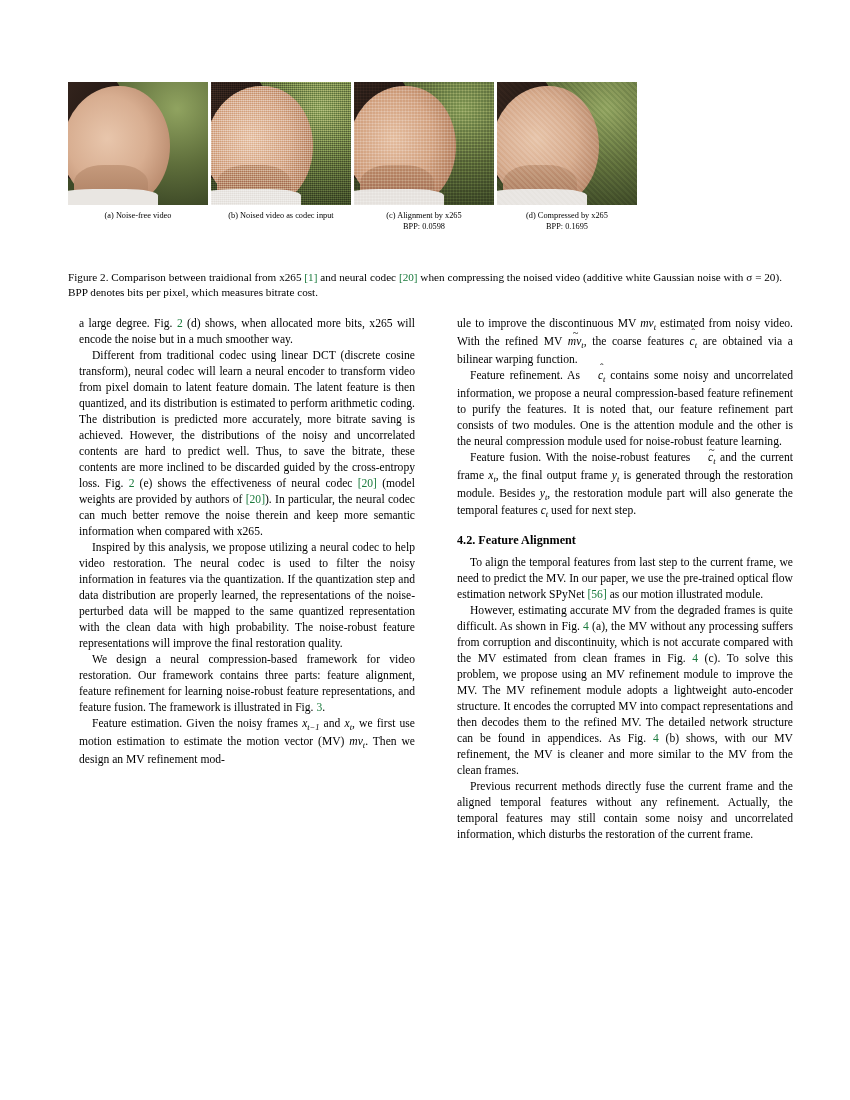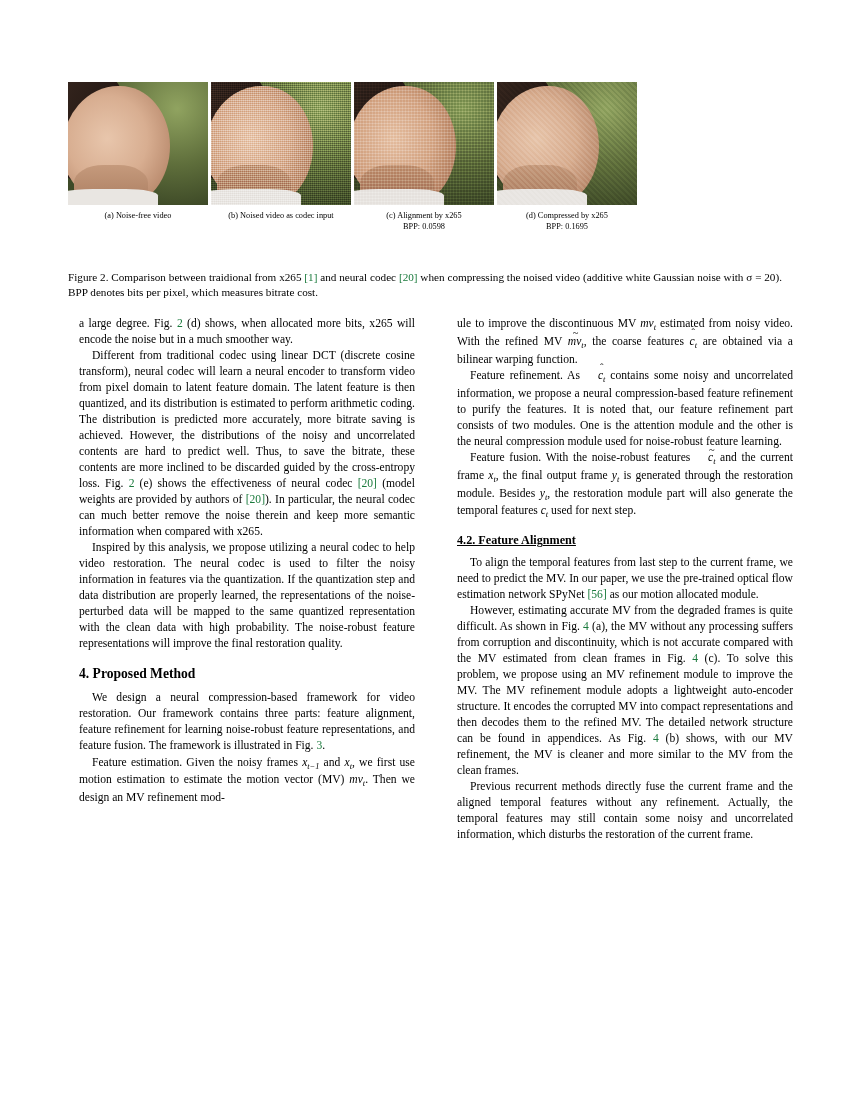--- a/index.html
+++ b/index.html
@@ -178,21 +178,20 @@
     margin: 13px 0 7px 0;
     text-indent: 0;
     text-align: left;
   }
   h3.subsection {
     font-size: 12.2px;
     font-weight: bold;
     margin: 11px 0 6px 0;
     text-indent: 0;
     text-align: left;
-    text-decoration: underline;
   }
   .runin { font-weight: normal; }
   .mathit { font-family: "Liberation Serif", serif; font-style: italic; }
   sub { font-size: 0.72em; }
   .tilde-wrap { position: relative; display: inline-block; }
   .tilde-wrap .bar {
     position: absolute;
     left: 0; right: 0;
     top: -0.52em;
     text-align: center;
@@ -286,40 +285,39 @@
 
     <div class="col">
 
       <p class="noindent"><span>a large degree. Fig. </span><span class="cite">2</span><span> (d) shows, when allocated more bits, x265 will encode the noise but in a much smoother way.</span></p>
 
       <p><span>Different from traditional codec using linear DCT (discrete cosine transform), neural codec will learn a neural encoder to transform video from pixel domain to latent feature domain. The latent feature is then quantized, and its distribution is estimated to perform arithmetic coding. The distribution is predicted more accurately, more bitrate saving is achieved. However, the distributions of the noisy and uncorrelated contents are hard to predict well. Thus, to save the bitrate, these contents are more inclined to be discarded guided by the cross-entropy loss. Fig. </span><span class="cite">2</span><span> (e) shows the effectiveness of neural codec </span><span class="cite">[20]</span><span> (model weights are provided by authors of </span><span class="cite">[20]</span><span>). In particular, the neural codec can much better remove the noise therein and keep more semantic information when compared with x265.</span></p>
 
       <p>Inspired by this analysis, we propose utilizing a neural codec to help video restoration. The neural codec is used to filter the noisy information in features via the quantization. If the quantization step and data distribution are properly learned, the representations of the noise-perturbed data will be mapped to the same quantized representation with the clean data with high probability. The noise-robust feature representations will improve the final restoration quality.</p>
 
 
-      <h2 class="section">4. Proposed Method</h2>
 
 
       <p><span>We design a neural compression-based framework for video restoration. Our framework contains three parts: feature alignment, feature refinement for learning noise-robust feature representations, and feature fusion. The framework is illustrated in Fig. </span><span class="cite">3</span><span>.</span></p>
 
       <p><span class="runin">Feature estimation.</span><span> Given the noisy frames </span><span class="mathit">x<sub>t−1</sub></span><span> and </span><span class="mathit">x<sub>t</sub></span><span>, we first use motion estimation to estimate the motion vector (MV) </span><span class="mathit">mv<sub>t</sub></span><span>. Then we design an MV refinement mod-</span></p>
 
     </div>
 
     <div class="col">
 
       <p class="noindent"><span>ule to improve the discontinuous MV </span><span class="mathit">mv<sub>t</sub></span><span> estimated from noisy video. With the refined MV </span><span class="mathit tilde-wrap"><span class="bar">~</span>mv<sub>t</sub></span><span>, the coarse features </span><span class="mathit tilde-wrap"><span class="bar">ˆ</span>c<sub>t</sub></span><span> are obtained via a bilinear warping function.</span></p>
 
       <p><span class="runin">Feature refinement.</span><span> As </span><span class="mathit tilde-wrap"><span class="bar">ˆ</span>c<sub>t</sub></span><span> contains some noisy and uncorrelated information, we propose a neural compression-based feature refinement to purify the features. It is noted that, our feature refinement part consists of two modules. One is the attention module and the other is the neural compression module used for noise-robust feature learning.</span></p>
 
       <p><span class="runin">Feature fusion.</span><span> With the noise-robust features </span><span class="mathit tilde-wrap"><span class="bar">~</span>c<sub>t</sub></span><span> and the current frame </span><span class="mathit">x<sub>t</sub></span><span>, the final output frame </span><span class="mathit">y<sub>t</sub></span><span> is generated through the restoration module. Besides </span><span class="mathit">y<sub>t</sub></span><span>, the restoration module part will also generate the temporal features </span><span class="mathit">c<sub>t</sub></span><span> used for next step.</span></p>
 
       <h3 class="subsection">4.2. Feature Alignment</h3>
 
-      <p><span>To align the temporal features from last step to the current frame, we need to predict the MV. In our paper, we use the pre-trained optical flow estimation network SPyNet </span><span class="cite">[56]</span><span> as our motion allocated module.</span></p>
+      <p><span>To align the temporal features from last step to the current frame, we need to predict the MV. In our paper, we use the pre-trained optical flow estimation network SPyNet </span><span class="cite">[56]</span><span> as our motion illustrated module.</span></p>
 
       <p><span>However, estimating accurate MV from the degraded frames is quite difficult. As shown in Fig. </span><span class="cite">4</span><span> (a), the MV without any processing suffers from corruption and discontinuity, which is not accurate compared with the MV estimated from clean frames in Fig. </span><span class="cite">4</span><span> (c). To solve this problem, we propose using an MV refinement module to improve the MV. The MV refinement module adopts a lightweight auto-encoder structure. It encodes the corrupted MV into compact representations and then decodes them to the refined MV. The detailed network structure can be found in appendices. As Fig. </span><span class="cite">4</span><span> (b) shows, with our MV refinement, the MV is cleaner and more similar to the MV from the clean frames.</span></p>
 
 
       <p>Previous recurrent methods directly fuse the current frame and the aligned temporal features without any refinement. Actually, the temporal features may still contain some noisy and uncorrelated information, which disturbs the restoration of the current frame.</p>
 
     </div>
   </div>
 </div>
 

